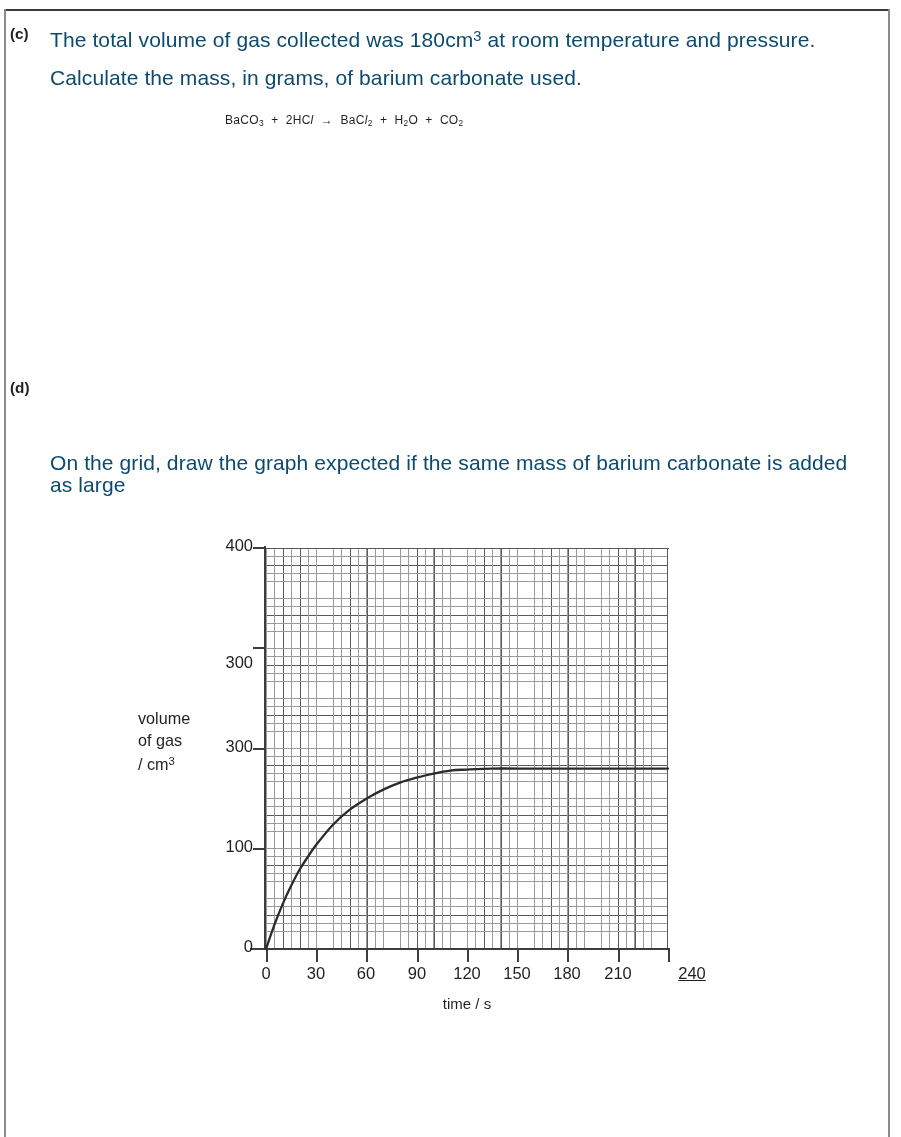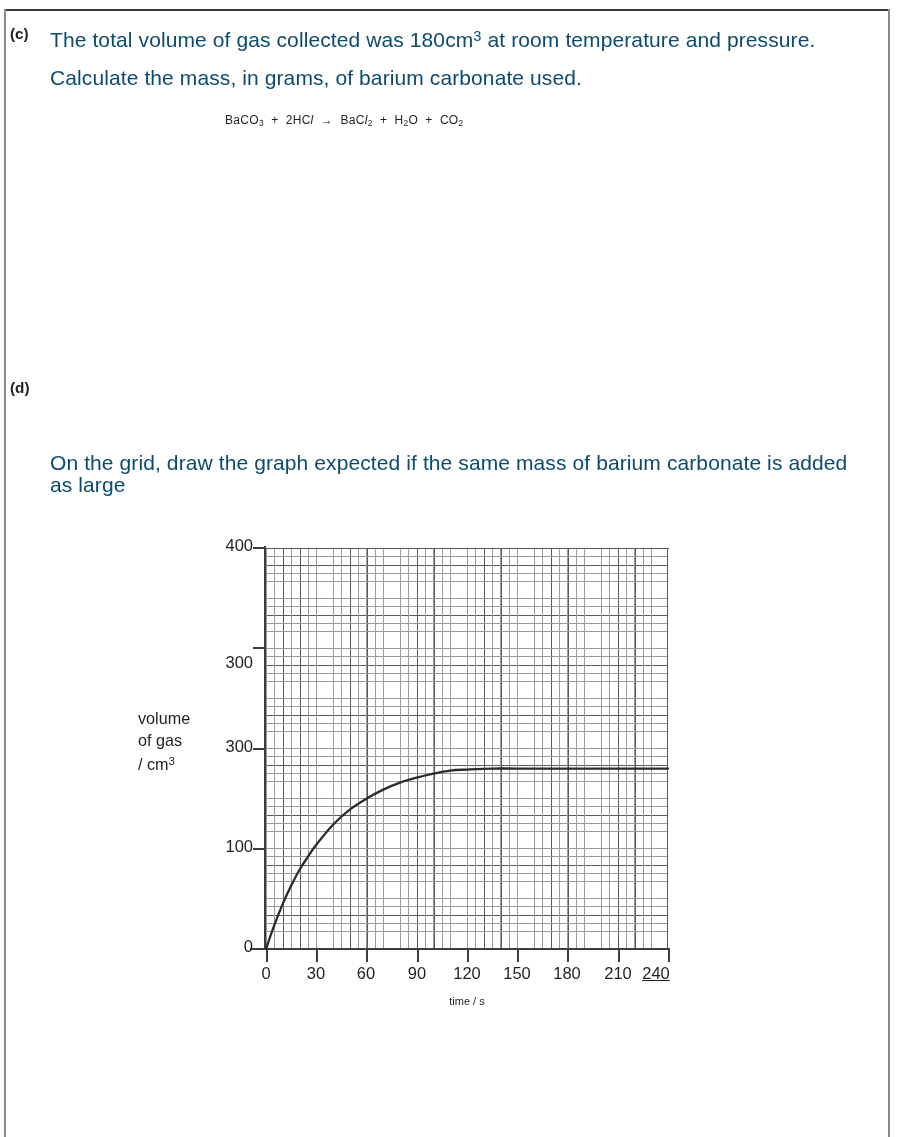--- a/index.html
+++ b/index.html
@@ -187,21 +187,21 @@
     font-size: 16.2px;
     line-height: 21.5px;
     color: #231f20;
   }
   #x-axis-title {
     position: absolute;
     left: 266px;
     top: 465px;
     width: 402px;
     text-align: center;
-    font-size: 11px;
+    font-size: 15px;
     color: #231f20;
   }
 
   #curve-svg {
     position: absolute;
     left: 266px;
     top: 18px;
     width: 402px;
     height: 401px;
     overflow: visible;
@@ -302,21 +302,21 @@
     <div class="xtick" style="left:517px;"></div>
     <div class="xtick-label" style="left:517px;">150</div>
 
     <div class="xtick" style="left:567px;"></div>
     <div class="xtick-label" style="left:567px;">180</div>
 
     <div class="xtick" style="left:618px;"></div>
     <div class="xtick-label" style="left:618px;">210</div>
 
     <div class="xtick" style="left:668px;"></div>
-    <div class="xtick-label" style="left:656px;text-decoration:underline;">240</div>
+    <div class="xtick-label" style="left:692px;text-decoration:underline;">240</div>
 
     <div id="y-axis-title">
       <div>volume</div>
       <div>of gas</div>
       <div><span>/ cm</span><sup>3</sup></div>
     </div>
 
     <div id="x-axis-title">time / s</div>
 
     <svg id="curve-svg" viewBox="0 0 402 401" preserveAspectRatio="none">

